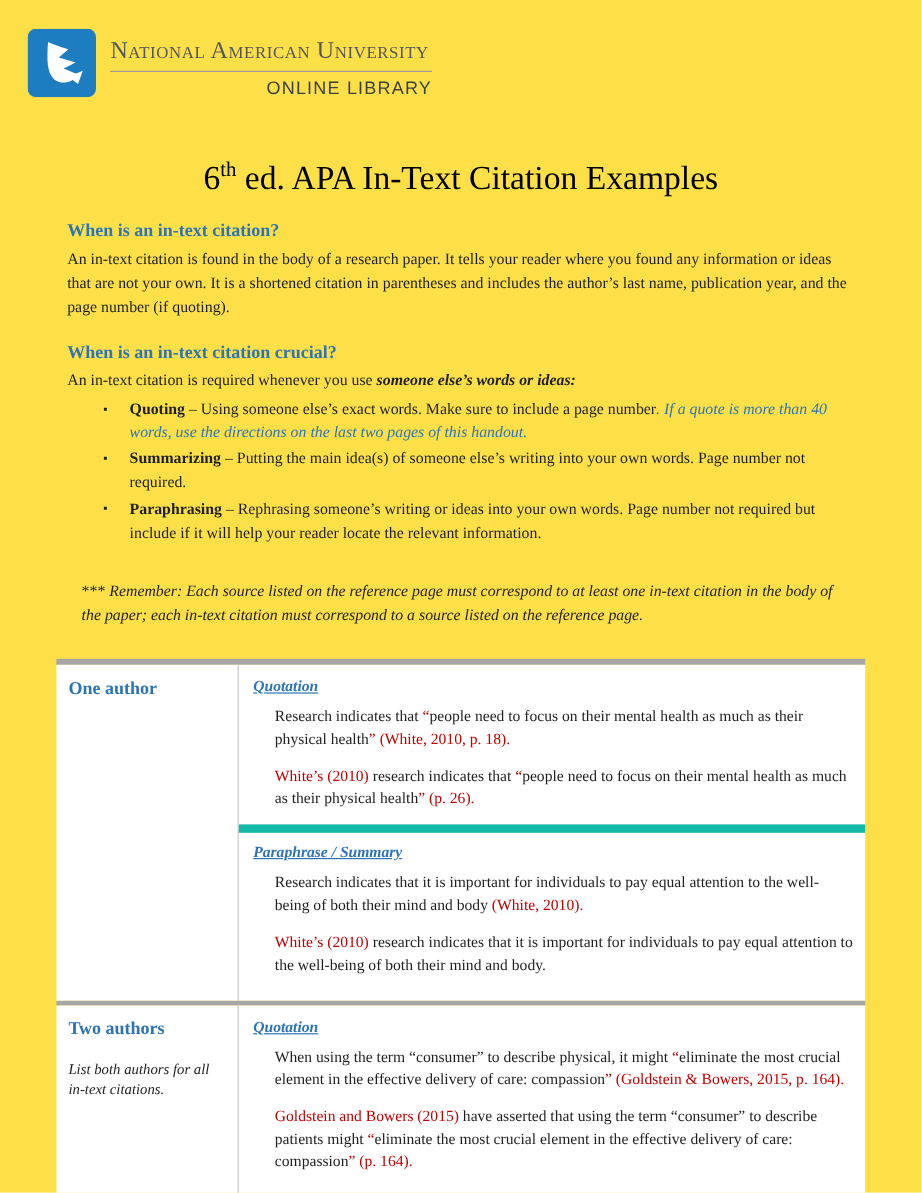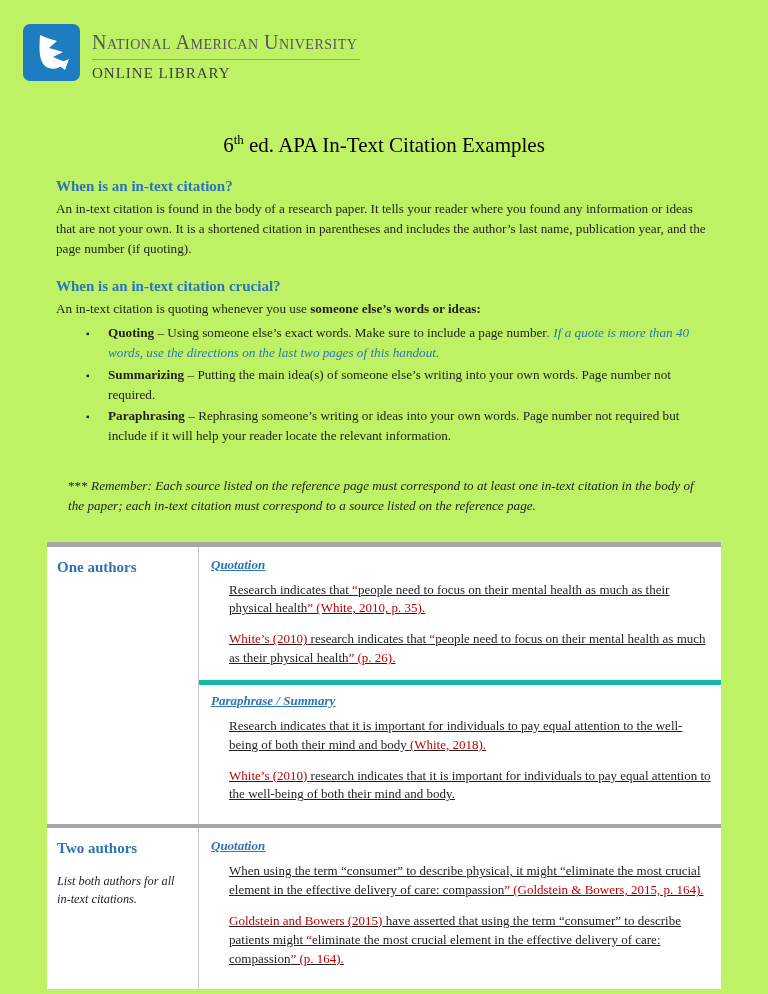--- a/index.html
+++ b/index.html
@@ -1,33 +1,33 @@
 <!DOCTYPE html>
 <html><head>
 <meta charset="utf-8">
 <style>
   html,body{margin:0;padding:0;background:#ffffff;}
   body{width:768px;height:994px;overflow:hidden;}
-  .page{position:relative;width:768px;height:994px;background:#bef264;
+  .page{position:relative;width:768px;height:994px;background:#fde047;
         font-family:"Liberation Serif",serif;color:#1f1f1f;}
 
   
   .masthead{display:flex;align-items:flex-start;padding:24px 0 0 23px;}
   .logo{width:57px;height:57px;flex:0 0 auto;}
   .brand{margin-left:12px;width:272px;}
   .brand-name{font-size:20px;font-variant:small-caps;letter-spacing:.5px;
               color:#55565B;margin-top:7px;white-space:nowrap;}
   .brand-rule{border-top:1px solid #9a9a9a;margin-top:5px;width:268px;}
-  .brand-library{font-family:Liberation Serif, serif;font-size:15px;
-                 letter-spacing:1px;color:#3d3e40;text-align:left;width:268px;margin-top:5px;}
+  .brand-library{font-family:Liberation Sans, sans-serif;font-size:15px;
+                 letter-spacing:1px;color:#3d3e40;text-align:right;width:268px;margin-top:5px;}
   .brand-url{font-family:"Liberation Sans",sans-serif;font-size:10.5px;color:#141414;
              text-align:center;width:268px;margin-top:1px;}
 
   
-  .doc-title{text-align:center;font-size:21px;font-weight:400;margin:50px 0 0;color:#000;}
+  .doc-title{text-align:center;font-size:28px;font-weight:400;margin:50px 0 0;color:#000;}
 
   
   .content{padding:0 56px;}
   h2.blue{color:#2E74B5;font-size:15px;font-weight:700;margin:20px 0 2px;}
   p.body{font-size:13.2px;line-height:1.5;margin:4px 0;}
   ul.bullets{margin:2px 0 0;padding:0;list-style:none;}
   ul.bullets li{position:relative;margin:0 0 2px 30px;padding-left:22px;
                 font-size:13.2px;line-height:1.5;}
   ul.bullets li::before{content:"▪";position:absolute;left:0;top:1px;font-size:10px;line-height:1.9;}
   .remember{font-size:13.2px;line-height:1.5;margin:30px 12px 0;}
@@ -35,31 +35,31 @@
   
   .apa-table{margin:26px 47px 0;}
   .bar{height:5px;background:#A6A6A6;}
   .bar.mid{height:4px;}
   .t-row{display:flex;background:#fff;}
   .t-left{width:152px;flex:0 0 auto;border-right:1px solid #C8C8C8;
           padding:10px 12px 10px 10px;box-sizing:border-box;}
   .t-left h3{color:#2E74B5;font-size:15px;font-weight:700;margin:2px 0 0;}
   .t-left .note{font-style:italic;font-size:12.3px;line-height:1.45;margin:16px 0 0;}
   .t-right{flex:1;padding:6px 10px 8px 12px;}
-  .sub{padding-top:2px;text-decoration:underline;}
-  .sub.divided{border-top:5px solid #14b8a6;margin:8px -10px 0 -12px;
+  .sub{padding-top:2px;}
+  .sub.divided{border-top:7px solid #14b8a6;margin:8px -10px 0 -12px;
                padding:6px 10px 0 12px;}
   .subhead{color:#2E74B5;font-size:13px;font-weight:700;font-style:italic;
            text-decoration:underline;margin:2px 0 4px;}
   .example{font-size:13px;line-height:1.45;margin:8px 0 12px 18px;}
 
   
   .seg-red{color:#C00000;}
   .seg-bold{font-weight:700;}
-  .seg-bolditalic{font-weight:700;}
+  .seg-bolditalic{font-weight:700;font-style:italic;}
   .seg-italic{font-style:italic;}
   .seg-blueitalic{color:#2E74B5;font-style:italic;}
   .seg-sup{vertical-align:super;font-size:0.62em;}
 </style>
 </head>
 <body>
 
 <div class="page">
 
   <div class="masthead">
@@ -80,46 +80,46 @@
   </div>
 
   <h1 class="doc-title"><span>6</span><span class="seg-sup">th</span><span> ed. APA In-Text Citation Examples</span></h1>
 
   <div class="content">
 
     <h2 class="blue">When is an in-text citation?</h2>
     <p class="body">An in-text citation is found in the body of a research paper. It tells your reader where you found any information or ideas that are not your own.  It is a shortened citation in parentheses and includes the author’s last name, publication year, and the page number (if quoting).</p>
 
     <h2 class="blue">When is an in-text citation crucial?</h2>
-    <p class="body"><span>An in-text citation is quoting whenever you use </span><span class="seg-bolditalic">someone else’s words or ideas:</span></p>
+    <p class="body"><span>An in-text citation is required whenever you use </span><span class="seg-bolditalic">someone else’s words or ideas:</span></p>
     <ul class="bullets">
       <li><span class="seg-bold">Quoting</span><span> – Using someone else’s exact words. Make sure to include a page number</span><span class="seg-blueitalic">. If a quote is more than 40 words, use the directions on the last two pages of this handout.</span></li>
       <li><span class="seg-bold">Summarizing</span><span> – Putting the main idea(s) of someone else’s writing into your own words. Page number not required.</span></li>
       <li><span class="seg-bold">Paraphrasing</span><span> – Rephrasing someone’s writing or ideas into your own words.  Page number not required but include if it will help your reader locate the relevant information.</span></li>
     </ul>
 
     <p class="remember"><span>*** </span><span class="seg-italic">Remember: Each source listed on the reference page must correspond to at least one in-text citation in the body of the paper; each in-text citation must correspond to a source listed on the reference page.</span></p>
   </div>
 
   <div class="apa-table">
     <div class="bar"></div>
 
     <div class="t-row">
       <div class="t-left">
-        <h3>One authors</h3>
+        <h3>One author</h3>
       </div>
       <div class="t-right">
         <div class="sub">
           <div class="subhead">Quotation</div>
-          <p class="example"><span>Research indicates that </span><span class="seg-red">“</span><span>people need to focus on their mental health as much as their physical health</span><span class="seg-red">” (White, 2010, p. 35).</span></p>
+          <p class="example"><span>Research indicates that </span><span class="seg-red">“</span><span>people need to focus on their mental health as much as their physical health</span><span class="seg-red">” (White, 2010, p. 18).</span></p>
           <p class="example"><span class="seg-red">White’s (2010)</span><span> research indicates that </span><span class="seg-red">“</span><span>people need to focus on their mental health as much as their physical health</span><span class="seg-red">” (p. 26).</span></p>
         </div>
         <div class="sub divided">
           <div class="subhead">Paraphrase / Summary</div>
-          <p class="example"><span>Research indicates that it is important for individuals to pay equal attention to the well-being of both their mind and body </span><span class="seg-red">(White, 2018).</span></p>
+          <p class="example"><span>Research indicates that it is important for individuals to pay equal attention to the well-being of both their mind and body </span><span class="seg-red">(White, 2010).</span></p>
           <p class="example"><span class="seg-red">White’s (2010)</span><span> research indicates that it is important for individuals to pay equal attention to the well-being of both their mind and body.</span></p>
         </div>
       </div>
     </div>
 
     <div class="bar mid"></div>
 
     <div class="t-row">
       <div class="t-left">
         <h3>Two authors</h3>

